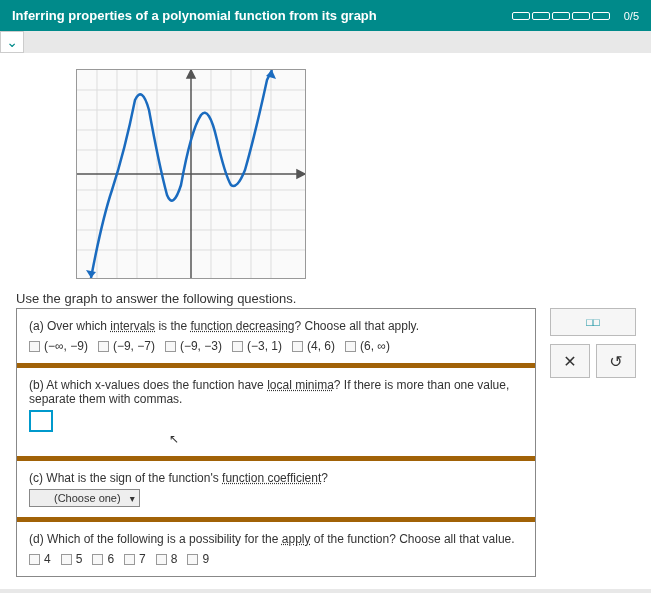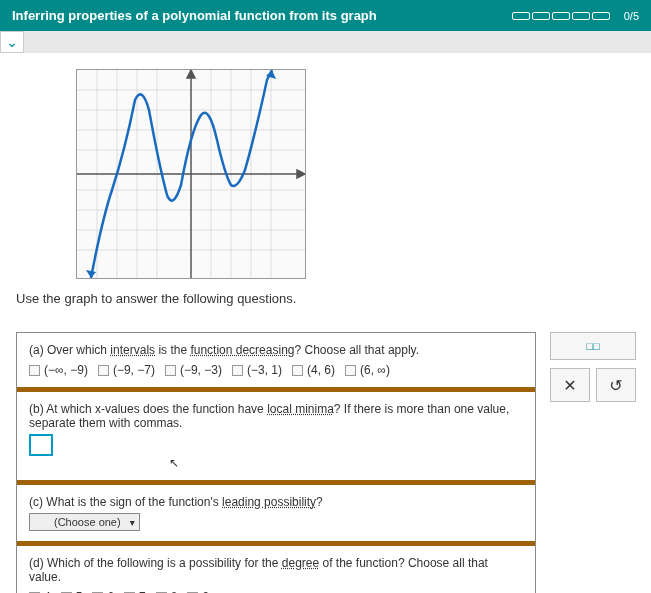--- a/index.html
+++ b/index.html
@@ -9,21 +9,21 @@
 .header-title { font-weight: bold; font-size: 13px; }
 .header-right { display: flex; align-items: center; gap: 14px; }
 .progress-seg { display: flex; gap: 2px; }
 .seg { width: 18px; height: 8px; border: 1px solid #fff; border-radius: 2px; }
 .score { font-size: 11px; }
 .chev { background: #fff; width: 24px; height: 22px; display: flex; align-items: center; justify-content: center; color: #008a8a; font-size: 14px; border: 1px solid #ccc; }
 .content { background: #fff; padding: 12px 16px; color: #333; }
 .intro { font-size: 13px; margin-bottom: 10px; }
 .link { text-decoration: underline dotted; color: #333; }
 .graph-box { border: 1px solid #999; width: 230px; height: 210px; margin: 4px 0 12px 60px; background: #fafafa; position: relative; }
-.instr { font-size: 13px; margin-bottom: 26px; }
+.instr { font-size: 13px; margin-bottom: 2px; }
 .layout { display: flex; gap: 14px; align-items: flex-start; }
 .qcol { flex: 1; }
 .qtable { border: 1px solid #888; width: 520px; }
 .qrow { border-top: 5px solid #a16207; padding: 10px 12px; font-size: 12px; }
 .qrow:first-child { border-top: none; }
 .opts { margin-top: 6px; display: flex; flex-wrap: wrap; gap: 10px; }
 .opt { display: flex; align-items: center; gap: 4px; font-size: 12px; }
 .cb { width: 11px; height: 11px; border: 1px solid #999; background: #f8f8f8; flex-shrink:0; }
 .inputbox { width: 24px; height: 22px; border: 2px solid #0099cc; margin-top: 4px; background:#fff; }
 .selbox { border: 1px solid #888; padding: 2px 18px 2px 24px; font-size: 11px; display: inline-flex; align-items:center; margin-top:4px; position:relative; background:#eee;}
@@ -128,26 +128,26 @@
           </div>
         </div>
 
         <div class="qrow">
           <span>(b) At which x-values does the function have </span><span class="link">local minima</span><span>? If there is more than one value, separate them with commas.</span>
           <div class="inputbox"></div>
           <div class="cursor" style="margin-left:140px;">↖</div>
         </div>
 
         <div class="qrow">
-          <span>(c) What is the sign of the function's </span><span class="link">leading possibility</span><span>?</span>
+          <span>(c) What is the sign of the function's </span><span class="link">function coefficient</span><span>?</span>
           <div><span class="selbox">(Choose one)</span></div>
         </div>
 
         <div class="qrow">
-          <span>(d) Which of the following is a possibility for the </span><span class="link">degree</span><span> of the function? Choose all that value.</span>
+          <span>(d) Which of the following is a possibility for the </span><span class="link">apply</span><span> of the function? Choose all that value.</span>
           <div class="opts">
             <label class="opt">
                 <span class="cb"></span>
                 <span>4</span>
               </label>
             <label class="opt">
                 <span class="cb"></span>
                 <span>5</span>
               </label>
             <label class="opt">

